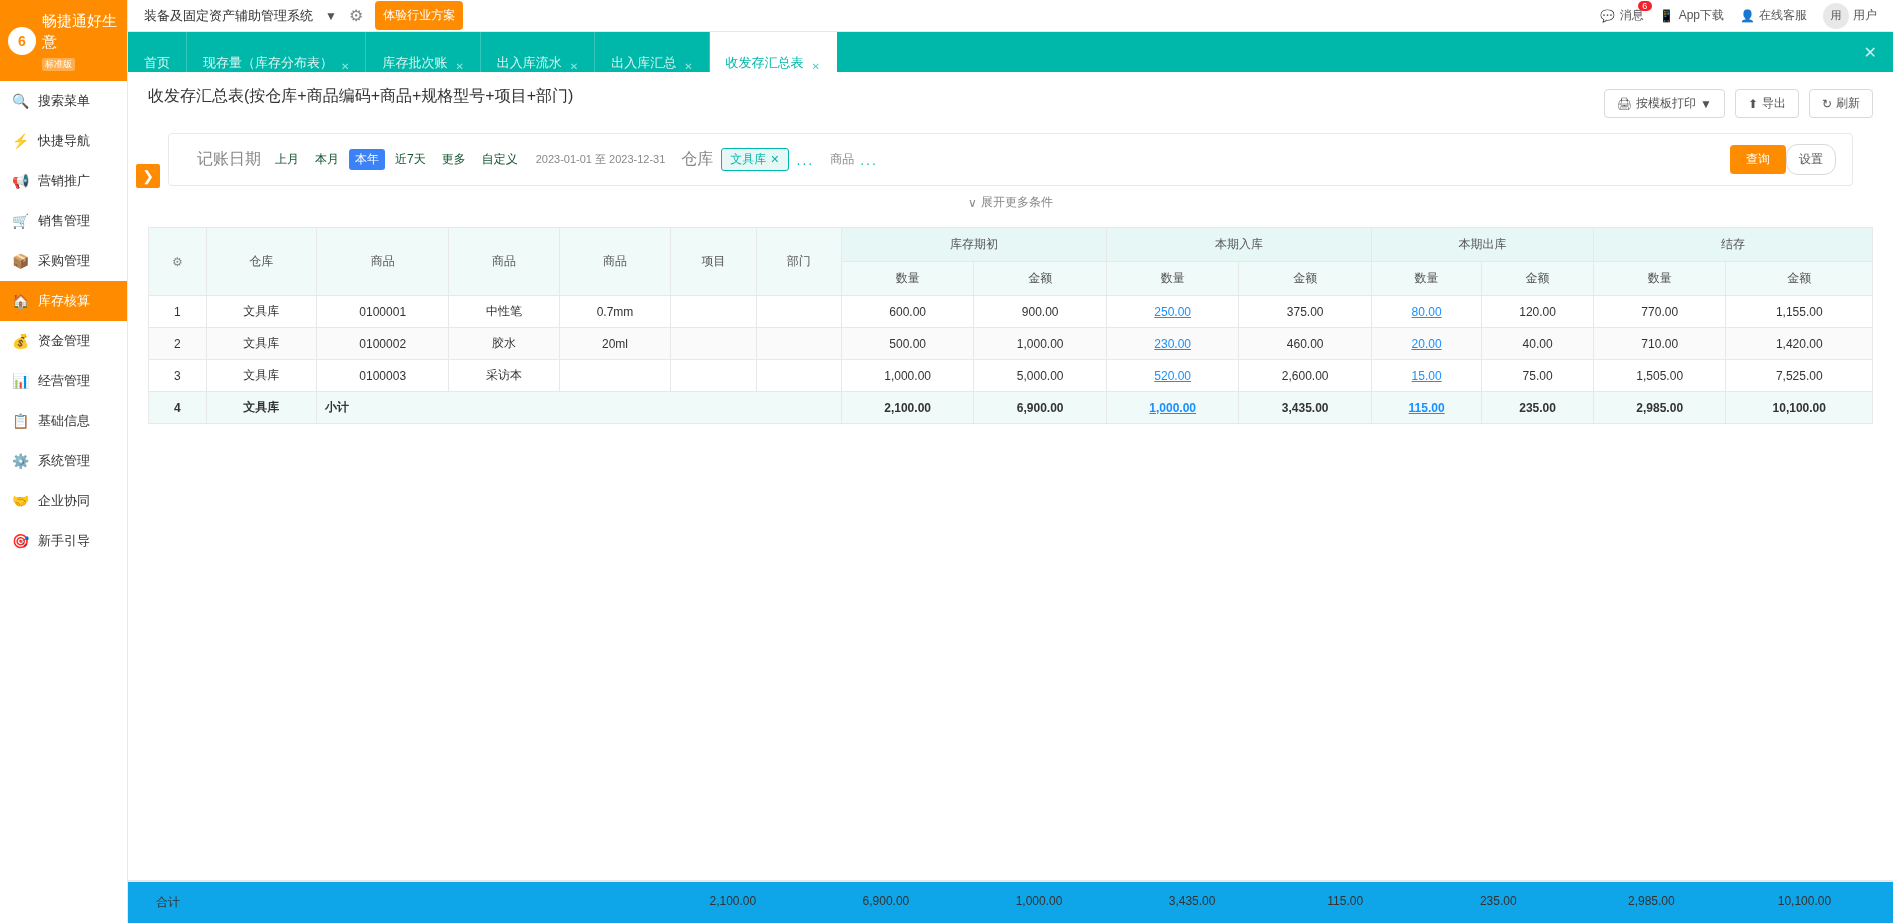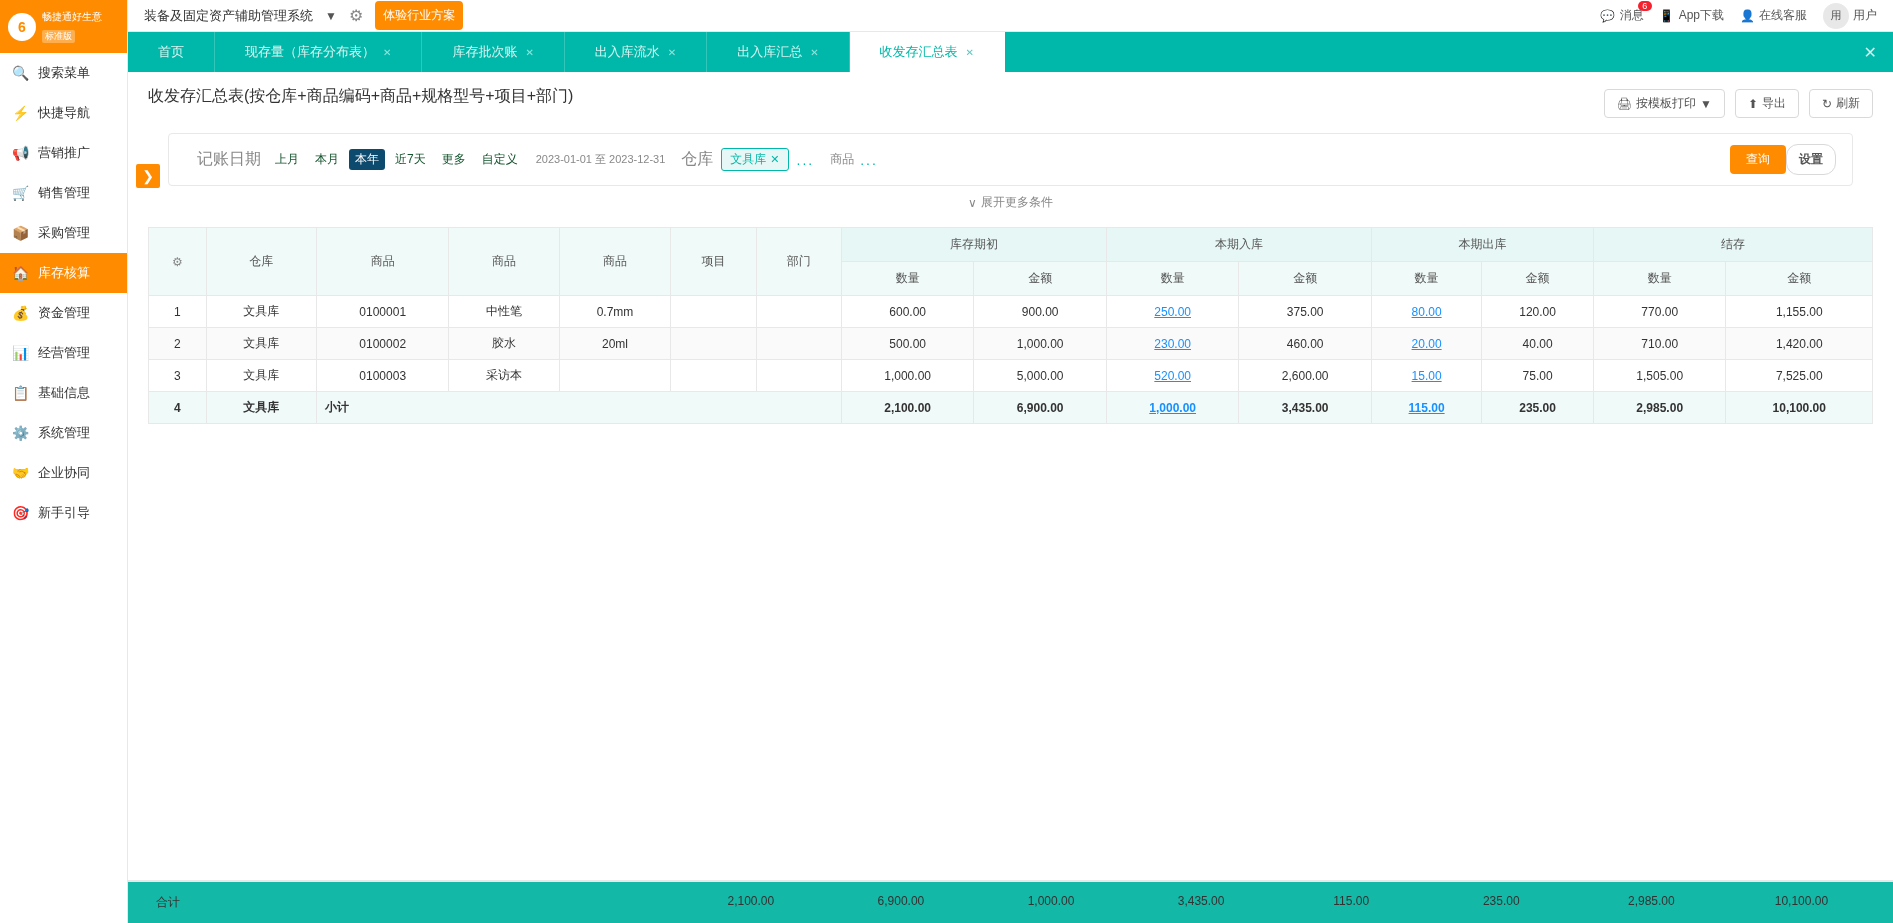--- a/index.html
+++ b/index.html
@@ -2,21 +2,21 @@
 <html><head>
   <meta charset="utf-8">
   <style>
     * { box-sizing: border-box; margin: 0; padding: 0; }
     body { font-family: 'Microsoft YaHei', Arial, sans-serif; font-size: 12px; background: #f5f5f5; display: flex; height: 923px; overflow: hidden; }
 
     
     .sidebar { width: 128px; background: #fff; display: flex; flex-direction: column; border-right: 1px solid #e8e8e8; flex-shrink: 0; }
     .sidebar-logo { background: #ff8c00; color: #fff; padding: 10px 8px; display: flex; align-items: center; gap: 6px; min-height: 48px; }
     .sidebar-logo-icon { width: 28px; height: 28px; background: #fff; border-radius: 50%; display: flex; align-items: center; justify-content: center; color: #ff8c00; font-weight: bold; font-size: 14px; flex-shrink: 0; }
-    .sidebar-logo-text { font-size: 10px; color: #fff; line-height: 1.4; }
+    .sidebar-logo-text { font-size: 15px; color: #fff; line-height: 1.4; }
     .sidebar-tag { font-size: 9px; background: rgba(255,255,255,0.3); padding: 0 3px; border-radius: 2px; margin-top: 6px; display: inline-block; }
     .sidebar-menu { flex: 1; overflow-y: auto; }
     .sidebar-item { display: flex; align-items: center; gap: 8px; padding: 11px 12px; cursor: pointer; color: #333; font-size: 13px; }
     .sidebar-item.active { background: #ff8c00; color: #fff; }
     .sidebar-item .item-icon { font-size: 14px; width: 18px; text-align: center; flex-shrink: 0; }
 
     
     .main { flex: 1; display: flex; flex-direction: column; overflow: hidden; }
 
     
@@ -26,67 +26,67 @@
     .system-selector { display: flex; align-items: center; gap: 4px; cursor: pointer; color: #555; font-size: 12px; }
     .settings-icon { color: #888; cursor: pointer; font-size: 16px; }
     .experience-btn { background: #ff8c00; color: #fff; border: none; padding: 6px 8px; border-radius: 4px; cursor: pointer; font-size: 12px; }
     .top-header-right { display: flex; align-items: center; gap: 16px; color: #555; font-size: 12px; }
     .top-header-right .icon-item { display: flex; align-items: center; gap: 4px; cursor: pointer; position: relative; }
     .badge { background: #f5222d; color: #fff; font-size: 9px; border-radius: 8px; padding: 0 4px; position: absolute; top: -6px; right: -8px; min-width: 14px; text-align: center; }
     .user-avatar { width: 26px; height: 26px; background: #e8e8e8; border-radius: 50%; display: flex; align-items: center; justify-content: center; font-size: 11px; color: #555; }
 
     
     .tab-bar { background: #00b8a9; display: flex; align-items: center; height: 40px; padding: 0 0; flex-shrink: 0; position: relative; }
-    .tab-item { display: flex; align-items: center; gap: 6px; padding: 0 30px; height: 100%; cursor: pointer; color: rgba(255,255,255,0.85); font-size: 13px; border-right: 1px solid rgba(255,255,255,0.2); white-space: nowrap; }
+    .tab-item { display: flex; align-items: flex-end; gap: 6px; padding: 0 16px; height: 100%; cursor: pointer; color: rgba(255,255,255,0.85); font-size: 13px; border-right: 1px solid rgba(255,255,255,0.2); white-space: nowrap; }
     .tab-item.active { background: #fff; color: #00b8a9; font-weight: 500; }
     .tab-close { font-size: 10px; color: inherit; opacity: 0.7; margin-left: 2px; }
     .tab-bar-close { position: absolute; right: 16px; top: 50%; transform: translateY(-50%); color: #fff; cursor: pointer; font-size: 16px; opacity: 0.8; }
 
     
     .page-content { flex: 1; overflow-y: auto; background: #fff; }
 
     
     .page-header { padding: 14px 20px 0 20px; }
     .page-title { font-size: 16px; color: #333; font-weight: 500; margin-bottom: 14px; }
 
     
     .filter-bar { background: #fff; border: 1px solid #e8e8e8; border-radius: 4px; padding: 10px 16px; margin: 0 20px; display: flex; align-items: center; gap: 16px; position: relative; }
     .filter-collapse-btn { width: 24px; height: 24px; background: #ff8c00; color: #fff; display: flex; align-items: center; justify-content: center; border-radius: 2px; cursor: pointer; flex-shrink: 0; font-size: 14px; position: absolute; left: -12px; top: 50%; transform: translateY(-50%); }
     .filter-group { display: flex; align-items: center; gap: 8px; flex-wrap: wrap; padding-left: 12px; }
     .filter-label { color: #888; font-size: 16px; }
     .date-shortcuts { display: flex; gap: 4px; align-items: center; }
     .date-btn { padding: 2px 6px; font-size: 12px; border-radius: 2px; cursor: pointer; color: #14532d; background: none; border: none; }
-    .date-btn.active { background: #0c4a6e; color: #fff; border-radius: 3px; }
+    .date-btn.active { background: #3b82f6; color: #fff; border-radius: 3px; }
     .date-range { color: #888; font-size: 11px; margin-left: 4px; }
     .filter-warehouse { display: flex; align-items: center; gap: 8px; }
     .warehouse-tag { display: flex; align-items: center; gap: 4px; background: #e6f7f5; border: 1px solid #00b8a9; border-radius: 3px; padding: 2px 8px; color: #00b8a9; font-size: 12px; }
     .warehouse-tag-close { cursor: pointer; font-size: 11px; }
     .more-dots { color: #00b8a9; cursor: pointer; font-size: 14px; letter-spacing: 2px; }
     .filter-product-label { color: #888; font-size: 12px; }
     .filter-right { margin-left: auto; display: flex; align-items: center; }
     .query-btn { background: #ff8c00; color: #fff; border: none; padding: 6px 16px; border-radius: 4px; cursor: pointer; font-size: 12px; }
-    .settings-btn-sm { background: #fff; color: #555; border: 1px solid #d9d9d9; padding: 6px 12px; border-radius: 12px; cursor: pointer; font-size: 12px; font-weight: bold; }
+    .settings-btn-sm { background: #fff; color: #555; border: 1px solid #d9d9d9; padding: 6px 12px; border-radius: 12px; cursor: pointer; font-size: 12px; }
     .expand-more { display: flex; align-items: center; justify-content: center; padding: 8px; color: #888; cursor: pointer; font-size: 12px; gap: 4px; }
     .toolbar-btn { display: flex; align-items: center; gap: 4px; color: #555; cursor: pointer; font-size: 12px; background: none; border: none; padding: 0; }
 
     
     .table-wrapper { padding: 0 20px; }
     table { width: 100%; border-collapse: collapse; font-size: 12px; }
     thead tr { background: #f0faf9; }
     th { padding: 8px 8px; text-align: center; color: #555; font-weight: 500; border: 1px solid #e8e8e8; white-space: nowrap; }
     td { padding: 7px 8px; text-align: center; color: #333; border: 1px solid #e8e8e8; white-space: nowrap; }
     tr:nth-child(even) td { background: #fafafa; }
     .subtotal-row td { background: #f0faf9 !important; font-weight: bold; color: #333; }
     .subtotal-row td:first-child { }
     td.link-cell { color: #1890ff; text-decoration: underline; cursor: pointer; }
     .settings-col { color: #888; cursor: pointer; text-align: center; }
     th.group-header { background: #e6f7f5; }
 
     
-    .table-footer { background: #14b8a6; border-top: 2px solid #e8e8e8; display: flex; padding: 8px 20px; gap: 7px; }
+    .table-footer { background: #0ea5e9; border-top: 2px solid #e8e8e8; display: flex; padding: 8px 20px; gap: 16px; }
     .footer-cell { flex: 1; text-align: center; font-size: 12px; color: #333; font-weight: 500; padding: 4px 8px; }
   </style>
 </head>
 <body>
 
 <div class="sidebar">
   <div class="sidebar-logo">
     <div class="sidebar-logo-icon">6</div>
     <div>
       <div class="sidebar-logo-text">畅捷通好生意</div>

